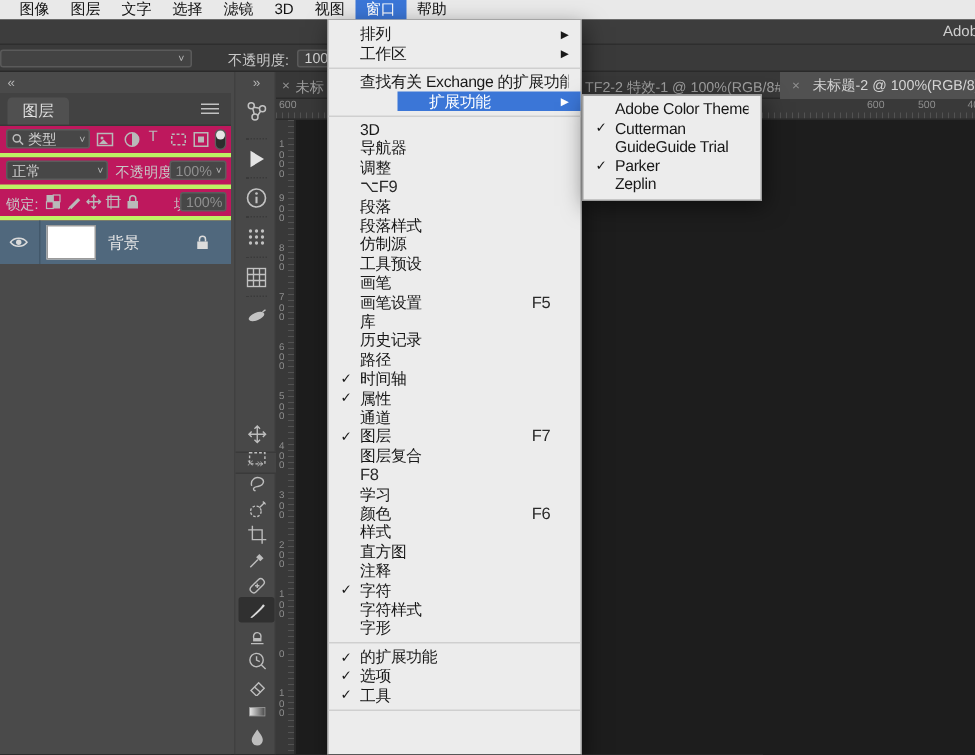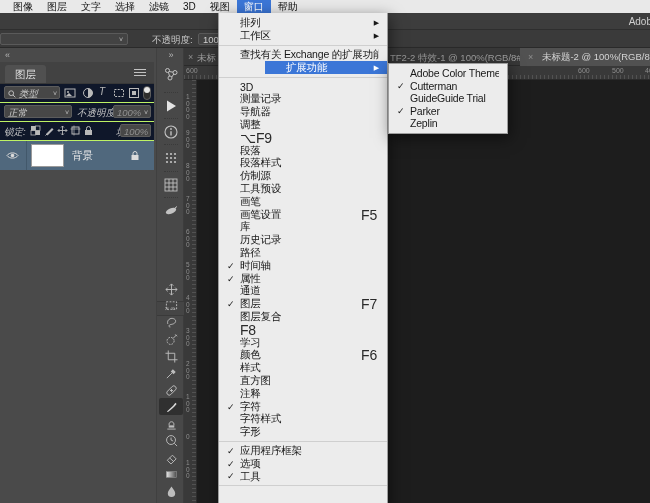--- a/index.html
+++ b/index.html
@@ -21,21 +21,21 @@
   .ob-label{position:absolute;top:4px;}
 
   
   #dock{left:0;top:48px;width:154px;height:455px;background:#4a4a4a;}
   #dockhead{left:0;top:48px;width:154px;height:14px;color:#b5b5b5;font-size:9px;}
   #layerspanel{left:0;top:62px;width:154px;}
   .ltabbar{height:21px;background:#424242;border-bottom:1px solid #383838;position:relative;}
   .ltab{position:absolute;left:5px;top:3px;height:18px;line-height:18px;padding:0 10px;background:#505050;border-radius:3px 3px 0 0;color:#dedede;font-size:10.5px;}
   .lmenu-icon{position:absolute;right:8px;top:7px;width:12px;}
   .lmenu-icon div{height:1px;background:#c2c2c2;margin-bottom:2px;}
-  .lrow{position:relative;height:18px;border-bottom:1px solid #bef264;background:#0f172a;font-style:italic;}
+  .lrow{position:relative;height:18px;border-bottom:3px solid #bef264;background:#be185d;}
   .sel-box{position:absolute;background:#474747;border:1px solid #5c5c5c;border-radius:2px;height:13px;color:#cfcfcf;font-size:9.5px;line-height:13px;padding:0 3px;box-sizing:border-box;}
   .sel-box.dim{color:#8f8f8f;}
   .small-label{position:absolute;font-size:9.5px;color:#c6c6c6;}
   .ficon{position:absolute;top:3px;}
   #layerrow{position:relative;height:29px;background:#50687d;}
   #layerrow .eyecell{position:absolute;left:0;top:0;width:26px;height:29px;border-right:1px solid #42586b;}
   #layerrow .thumb{position:absolute;left:31px;top:3px;width:33px;height:23px;background:#fff;border:1px solid #9a9a9a;box-sizing:border-box;}
   #layerrow .lname{position:absolute;left:72px;top:8px;font-size:10.5px;color:#e8e8e8;}
 
   
@@ -56,21 +56,21 @@
   .hr-num{position:absolute;top:1px;font-size:7px;color:#8e8e8e;}
   #vruler{left:184px;top:80px;width:13px;height:423px;background:#393939;border-right:1px solid #2b2b2b;box-sizing:border-box;
      background-image:repeating-linear-gradient(to bottom,#525252 0 1px,transparent 1px 4px);background-size:4px 100%;background-position:100% 0;background-repeat:no-repeat;}
   .vr-num{position:absolute;left:2px;font-size:6.5px;line-height:6.5px;color:#8e8e8e;}
 
   
   #winmenu{left:218px;top:13px;width:170px;height:495px;background:#ececec;border:1px solid #9e9e9e;border-top:none;box-sizing:border-box;box-shadow:2px 4px 14px rgba(0,0,0,.5);padding-top:4px;}
   .menu-item{height:12.8px;display:flex;align-items:center;padding:0 8px 0 8px;font-size:10.5px;color:#181818;letter-spacing:-0.2px;white-space:nowrap;}
   .menu-item .chk{width:13px;font-size:9px;}
   .menu-item .lbl{flex:1;overflow:hidden;}
-  .menu-item .sct{color:#2a2a2a;margin-right:2px;font-size:14px;}
+  .menu-item .sct{color:#2a2a2a;margin-right:12px;font-size:11px;}
   .menu-item .arr{font-size:7px;margin-left:4px;}
   .menu-item.hl{background:#3b76d7;color:#fff;margin-left:46px;}
   .menu-item.hl .sct,.menu-item.hl .arr{color:#fff;}
   .menu-sep{height:1px;background:#cfcfcf;margin:2.5px 0;}
 
   
   #submenu{left:388px;top:63px;width:120px;background:#ececec;border:1px solid #9e9e9e;box-sizing:border-box;box-shadow:2px 4px 14px rgba(0,0,0,.5);padding:3px 0;}
   #submenu .menu-item{height:12.5px;font-size:10.5px;}
 
   svg{display:block;}
@@ -507,24 +507,20 @@
         <span class="lbl">扩展功能</span>
         <span class="arr">▶</span>
       </div>
       <div class="menu-sep"></div>
       <div class="menu-item">
         <span class="chk"></span>
         <span class="lbl">3D</span>
       </div>
       <div class="menu-item">
         <span class="chk"></span>
-        <span class="lbl">测量记录</span>
-      </div>
-      <div class="menu-item">
-        <span class="chk"></span>
         <span class="lbl">导航器</span>
       </div>
       <div class="menu-item">
         <span class="chk"></span>
         <span class="lbl">调整</span>
       </div>
       <div class="menu-item">
         <span class="chk"></span>
         <span class="sct">⌥F9</span>
       </div>
@@ -619,21 +615,21 @@
         <span class="chk"></span>
         <span class="lbl">字符样式</span>
       </div>
       <div class="menu-item">
         <span class="chk"></span>
         <span class="lbl">字形</span>
       </div>
       <div class="menu-sep"></div>
       <div class="menu-item">
         <span class="chk">✓</span>
-        <span class="lbl">应用程序框架</span>
+        <span class="lbl">的扩展功能</span>
       </div>
       <div class="menu-item">
         <span class="chk">✓</span>
         <span class="lbl">选项</span>
       </div>
       <div class="menu-item">
         <span class="chk">✓</span>
         <span class="lbl">工具</span>
       </div>
       <div class="menu-sep"></div>

